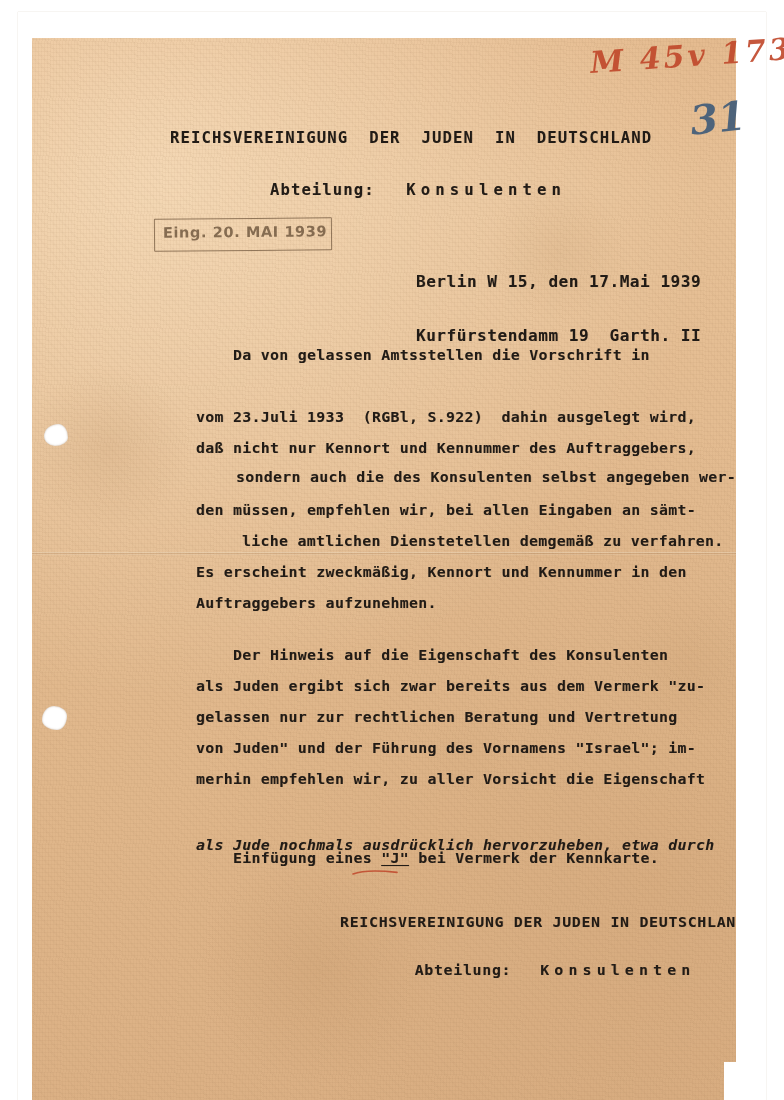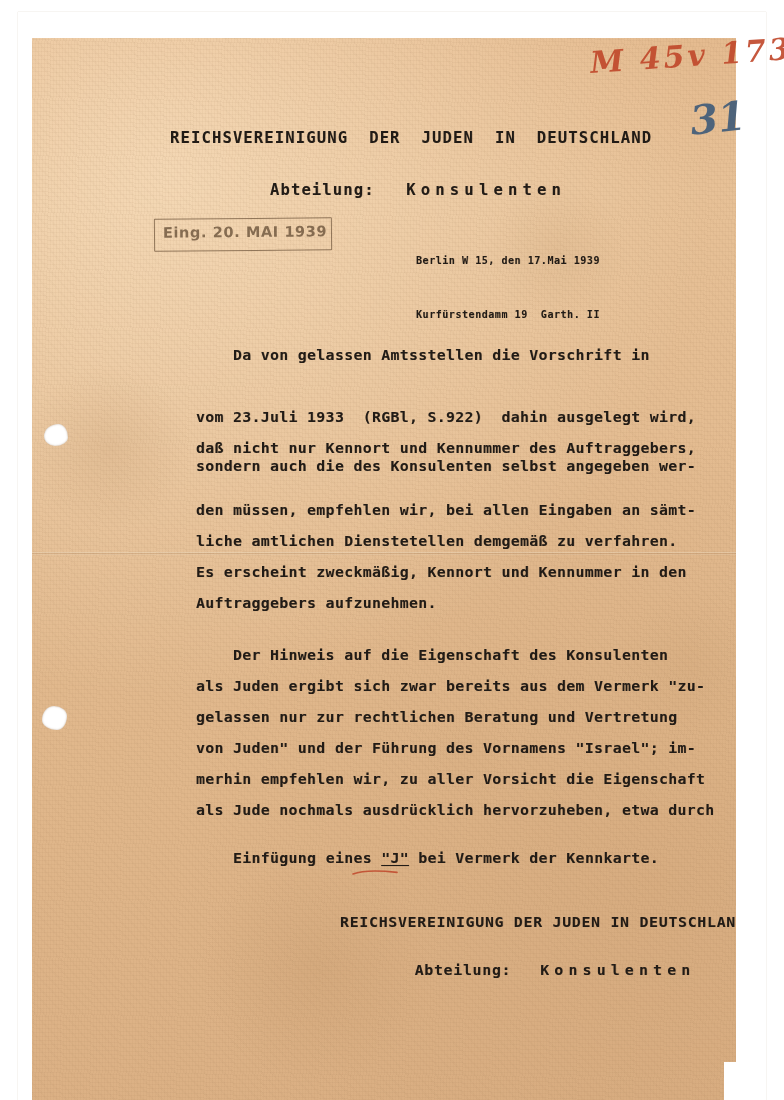--- a/index.html
+++ b/index.html
@@ -82,21 +82,21 @@
     font-family: "DejaVu Sans Mono", monospace;
     font-weight: 700;
     white-space: pre;
     z-index: 5;
     text-shadow: 0.4px 0.3px 0 rgba(40,30,20,0.30);
   }
 
   #letterhead-title { left: 152px; top: 117px; font-size: 15.5px; letter-spacing: 1.15px; }
   #letterhead-dept  { left: 210px; top: 151px; font-size: 15.5px; letter-spacing: 1.15px; }
 
-  #place-date { left: 398px; top: 204px; font-size: 10px; line-height: 18px; letter-spacing: 0.55px; }
+  #place-date { left: 398px; top: 225px; font-size: 16px; line-height: 18px; letter-spacing: 0.55px; }
 
   .body-line {
     position: absolute;
     left: 178px;
     font-size: 14.8px;
     letter-spacing: 0.35px;
   }
 
   #sig-title { left: 322px; top: 901px; font-size: 14.8px; letter-spacing: 0.75px; }
   #sig-dept  { left: 358px; top: 932px; font-size: 14.8px; letter-spacing: 0.75px; }
@@ -196,32 +196,32 @@
   </div>
 
   <div class="typed" id="place-date">
     <div>Berlin W 15, den 17.Mai 1939</div>
     <div>Kurfürstendamm 19  Garth. II</div>
   </div>
 
   <div class="typed body-line" style="top:334px;">    Da von gelassen Amtsstellen die Vorschrift in</div>
   <div class="typed body-line" style="top:396px;">vom 23.Juli 1933  (RGBl, S.922)  dahin ausgelegt wird,</div>
   <div class="typed body-line" style="top:427px;">daß nicht nur Kennort und Kennummer des Auftraggebers,</div>
-  <div class="typed body-line" style="top:445px;">sondern auch die des Konsulenten selbst angegeben wer-</div>
+  <div class="typed body-line" style="top:456px;margin-left:40px;">sondern auch die des Konsulenten selbst angegeben wer-</div>
   <div class="typed body-line" style="top:489px;">den müssen, empfehlen wir, bei allen Eingaben an sämt-</div>
-  <div class="typed body-line" style="top:520px;">liche amtlichen Dienstetellen demgemäß zu verfahren.</div>
+  <div class="typed body-line" style="top:520px;margin-left:46px;">liche amtlichen Dienstetellen demgemäß zu verfahren.</div>
   <div class="typed body-line" style="top:551px;">Es erscheint zweckmäßig, Kennort und Kennummer in den</div>
   <div class="typed body-line" style="top:582px;">Auftraggebers aufzunehmen.</div>
 
   <div class="typed body-line" style="top:634px;">    Der Hinweis auf die Eigenschaft des Konsulenten</div>
   <div class="typed body-line" style="top:665px;">als Juden ergibt sich zwar bereits aus dem Vermerk "zu-</div>
   <div class="typed body-line" style="top:696px;">gelassen nur zur rechtlichen Beratung und Vertretung</div>
   <div class="typed body-line" style="top:727px;">von Juden" und der Führung des Vornamens "Israel"; im-</div>
   <div class="typed body-line" style="top:758px;">merhin empfehlen wir, zu aller Vorsicht die Eigenschaft</div>
-  <div class="typed body-line" style="top:789px;">als Jude nochmals ausdrücklich hervorzuheben, etwa durch</div>
+  <div class="typed body-line" style="top:824px;font-style:italic;">als Jude nochmals ausdrücklich hervorzuheben, etwa durch</div>
 
   <div class="typed body-line" style="top:820px;">
     <span>Einfügung eines </span><span class="tw-underline">"J"</span><span> bei Vermerk der Kennkarte.</span>
   </div>
 
   <svg id="red-underline" viewBox="0 0 46 7">
     <path d="M1,5 C10,1.6 26,1.2 45,3.4" fill="none" stroke="#c0472a" stroke-width="1.6" stroke-linecap="round" opacity="0.85"></path>
   </svg>
 
   <div class="typed" id="sig-title">REICHSVEREINIGUNG DER JUDEN IN DEUTSCHLAND</div>

